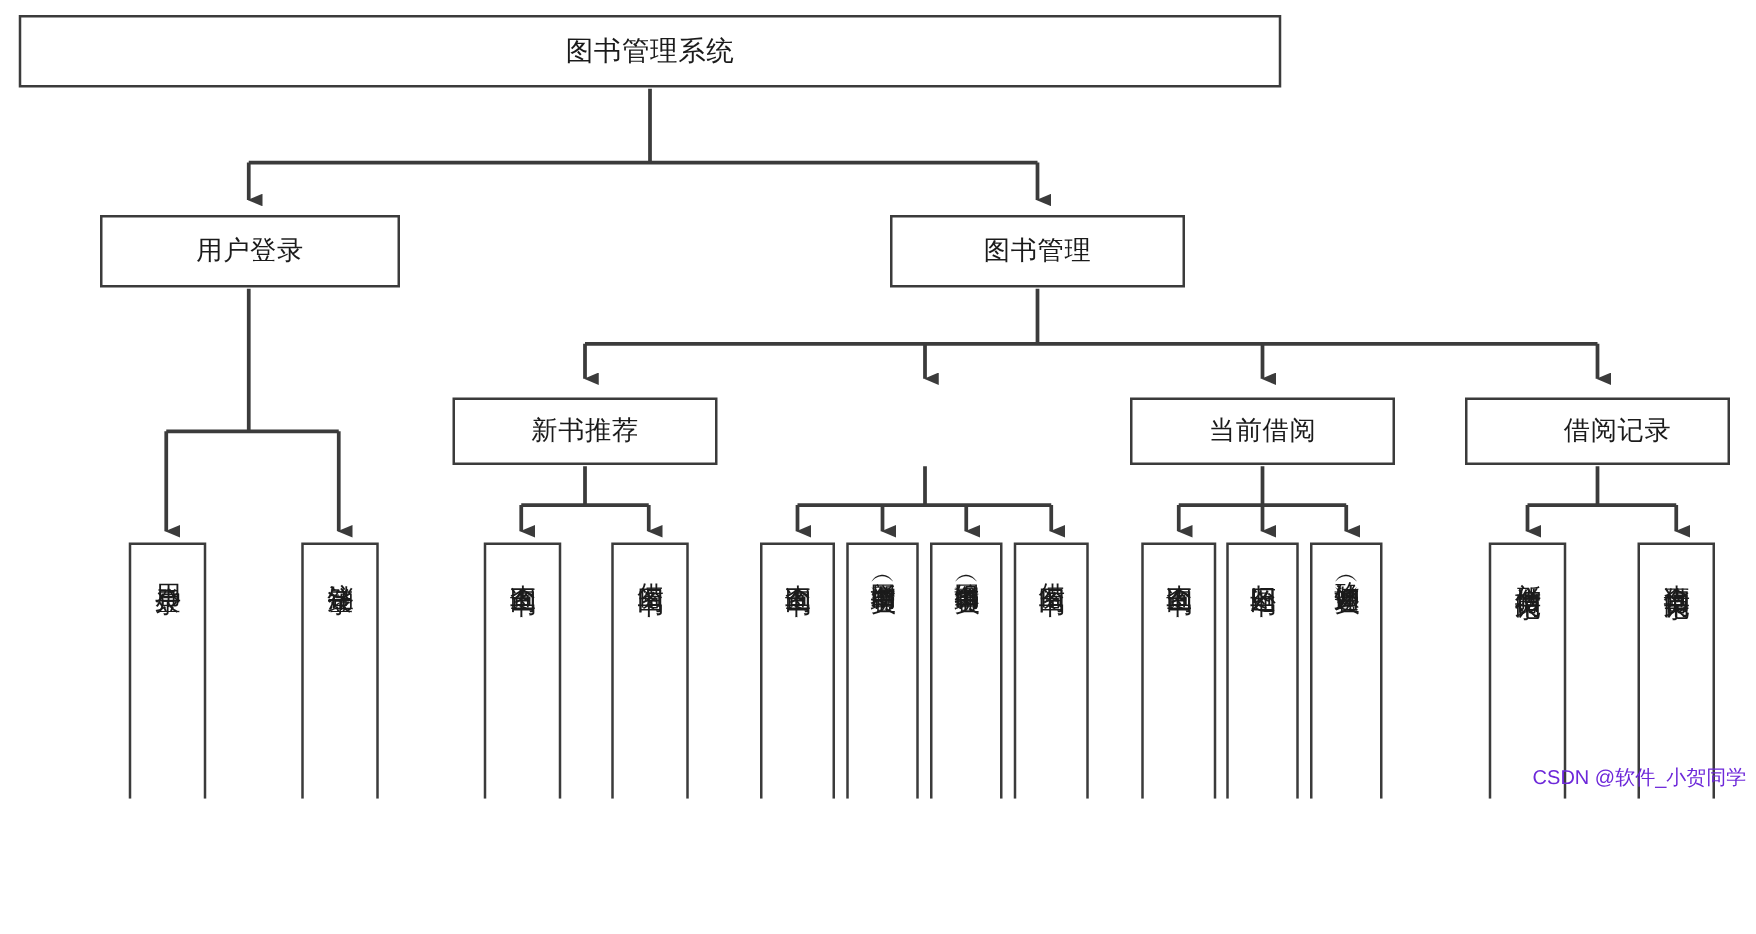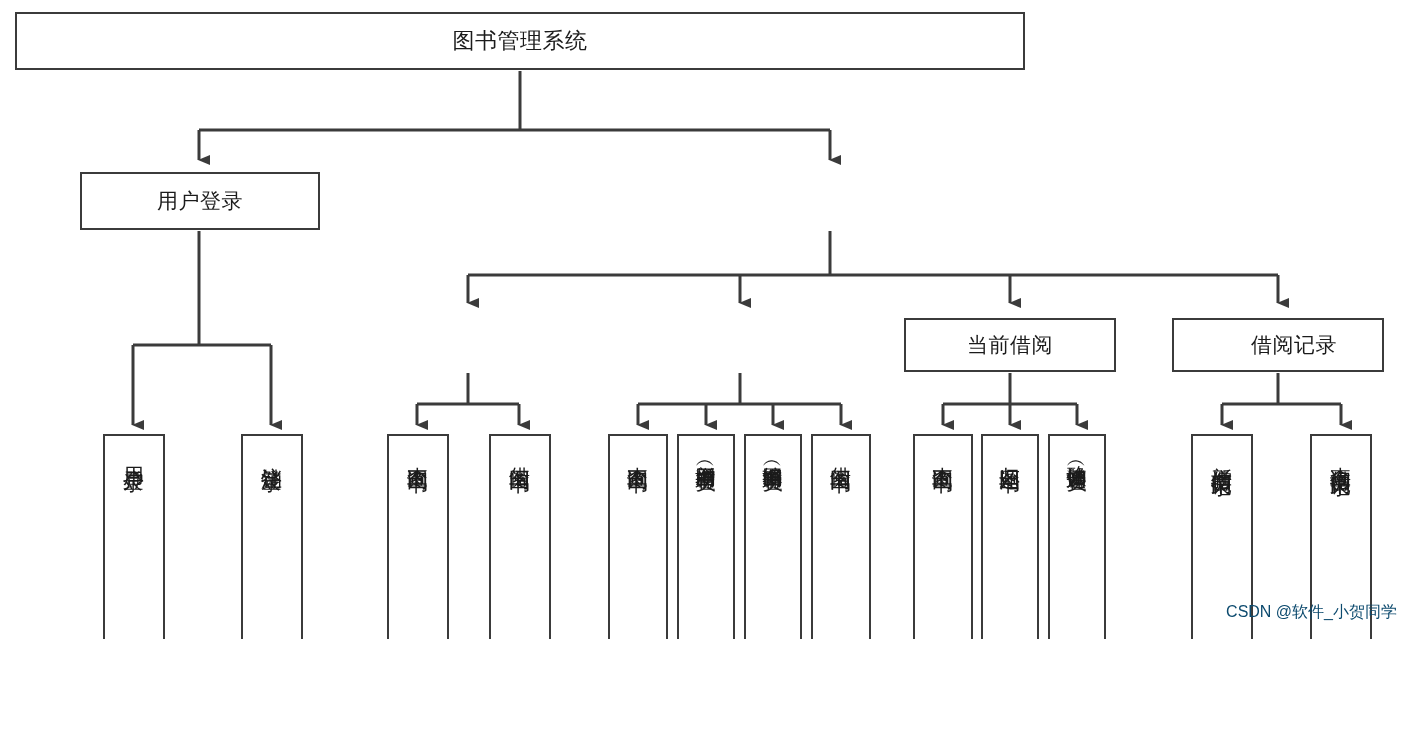--- a/index.html
+++ b/index.html
@@ -62,23 +62,23 @@
     letter-spacing: 2px;
     white-space: nowrap;
   }
   .node.v.narrow .label {
     font-size: 20px;
     letter-spacing: 1px;
   }
   .watermark {
     position: absolute;
     right: 8px;
-    bottom: 16px;
+    bottom: 6px;
     font-size: 16px;
-    color: #0c4a6e;
+    color: #6d28d9;
     white-space: nowrap;
     user-select: none;
   }
 </style>
 </head>
 <body>
 
 <div id="canvas">
 
   <svg id="edges" viewBox="0 0 1405 747" xmlns="http://www.w3.org/2000/svg">
@@ -136,21 +136,27 @@
   </svg>
 
   <div class="node h root" style="left:15px; top:12px; width:1010px; height:58px;">
     <span class="label">图书管理系统</span>
   </div>
 
   <div class="node h" style="left:80px; top:172px; width:240px; height:58px;">
     <span class="label">用户登录</span>
   </div>
 
-
+  <div class="node h" style="left:712px; top:172px; width:236px; height:58px;">
+    <span class="label">图书管理</span>
+  </div>
+
+  <div class="node h" style="left:362px; top:318px; width:212px; height:54px;">
+    <span class="label">新书推荐</span>
+  </div>
 
 
   <div class="node h" style="left:904px; top:318px; width:212px; height:54px;">
     <span class="label">当前借阅</span>
   </div>
 
   <div class="node h" style="left:1172px; top:318px; width:212px; height:54px;padding-left:32px;">
     <span class="label">借阅记录</span>
   </div>
 

